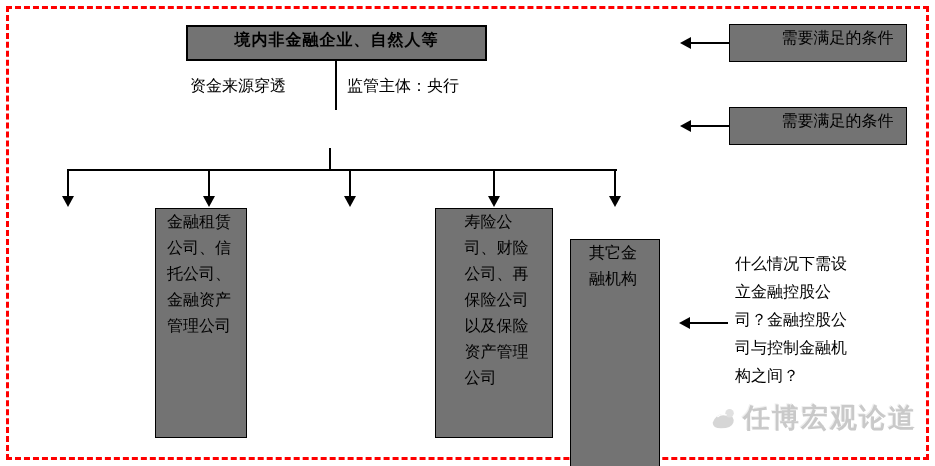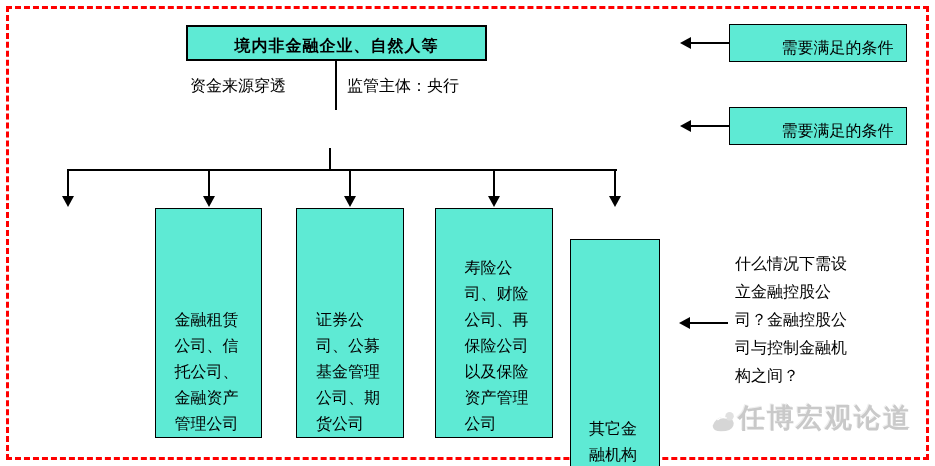--- a/index.html
+++ b/index.html
@@ -16,23 +16,23 @@
   }
   .frame {
     position:absolute;
     left:6px; top:6px; right:6px; bottom:6px;
     border:3px dashed #ff0000;
     pointer-events:none;
   }
   .box {
     position:absolute;
     border:1.5px solid #000;
-    background:#5eead4;
+    background:#737373;
     display:flex;
-    align-items:flex-end;
+    align-items:flex-start;
     justify-content:center;
     font-size:16px;
     line-height:26px;
     text-align:center;
   }
   .box .inner { display:block; text-align:left; }
   .top-box { font-weight:bold; border-width:2px; letter-spacing:1px; }
   .cond-box { font-size:16px;padding-left:39px; }
   .hline, .vline { position:absolute; background:#000; }
   .arrow-head-left {
@@ -56,21 +56,22 @@
   .question {
     position:absolute;
     left:735px; top:250px; width:118px;
     font-size:16px;
     line-height:28px;
   }
   .watermark {
     position:absolute;
     left:708px; top:400px;
     display:flex;
-    align-items:flex-end;
+    align-items:center;
+    gap:5px;
   }
   .watermark-text {
     font-size:27px;
     font-weight:bold;
     letter-spacing:2px;
     color:#c9c9c9;
     text-shadow:1px 1px 0 #ffffff, -1px -1px 0 #efefef;
   }
 </style>
 </head>
@@ -113,27 +114,24 @@
   <div class="vline" style="left:349px; top:169px; width:2px; height:28px;"></div>
   <div class="arrow-head-down" style="left:344px; top:196px;"></div>
 
   <div class="vline" style="left:493px; top:169px; width:2px; height:28px;"></div>
   <div class="arrow-head-down" style="left:488px; top:196px;"></div>
 
   <div class="vline" style="left:614px; top:169px; width:2px; height:28px;"></div>
   <div class="arrow-head-down" style="left:609px; top:196px;"></div>
 
 
-  <div class="box" style="left:155px; top:208px; width:107px; height:230px;">
+  <div class="box" style="left:155px; top:208px; width:92px; height:230px;">
     <span class="inner" style="width:68px;">金融租赁公司、信托公司、金融资产管理公司</span>
   </div>
 
-  <div class="box" style="left:296px; top:208px; width:108px; height:230px;">
-    <span class="inner" style="width:68px;">证券公司、公募基金管理公司、期货公司</span>
-  </div>
 
   <div class="box" style="left:435px; top:208px; width:118px; height:230px;padding-left:9px;">
     <span class="inner" style="width:68px;">寿险公司、财险公司、再保险公司以及保险资产管理公司</span>
   </div>
 
   <div class="box" style="left:570px; top:208px; width:90px; height:230px;margin-top:31px;">
     <span class="inner" style="width:52px;">其它金融机构</span>
   </div>
 
   <div class="arrow-head-left" style="left:679px; top:317px;"></div>

